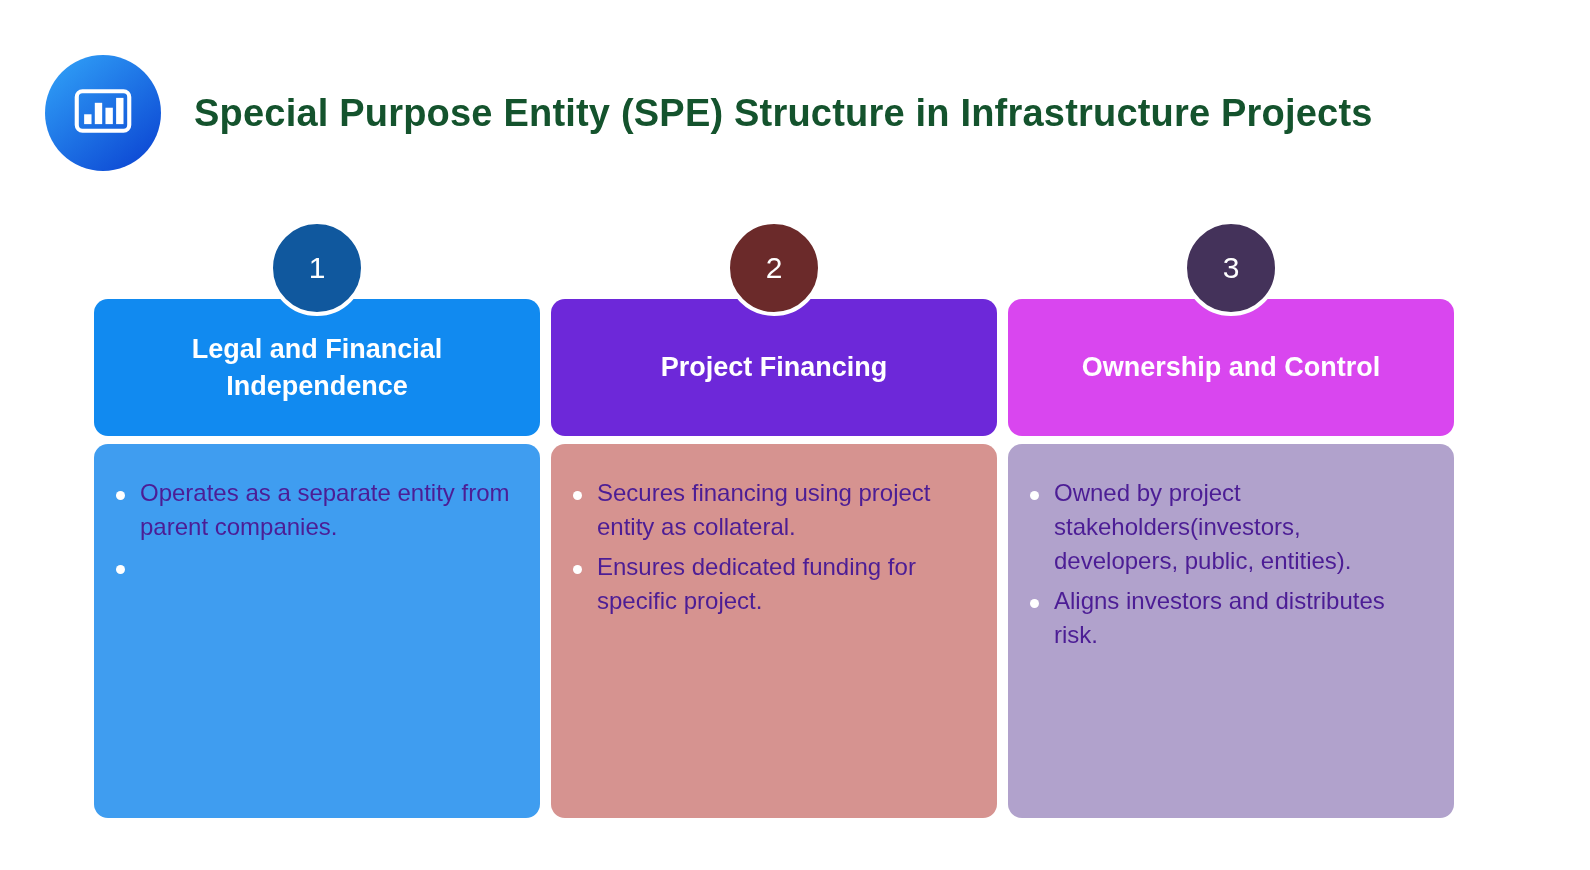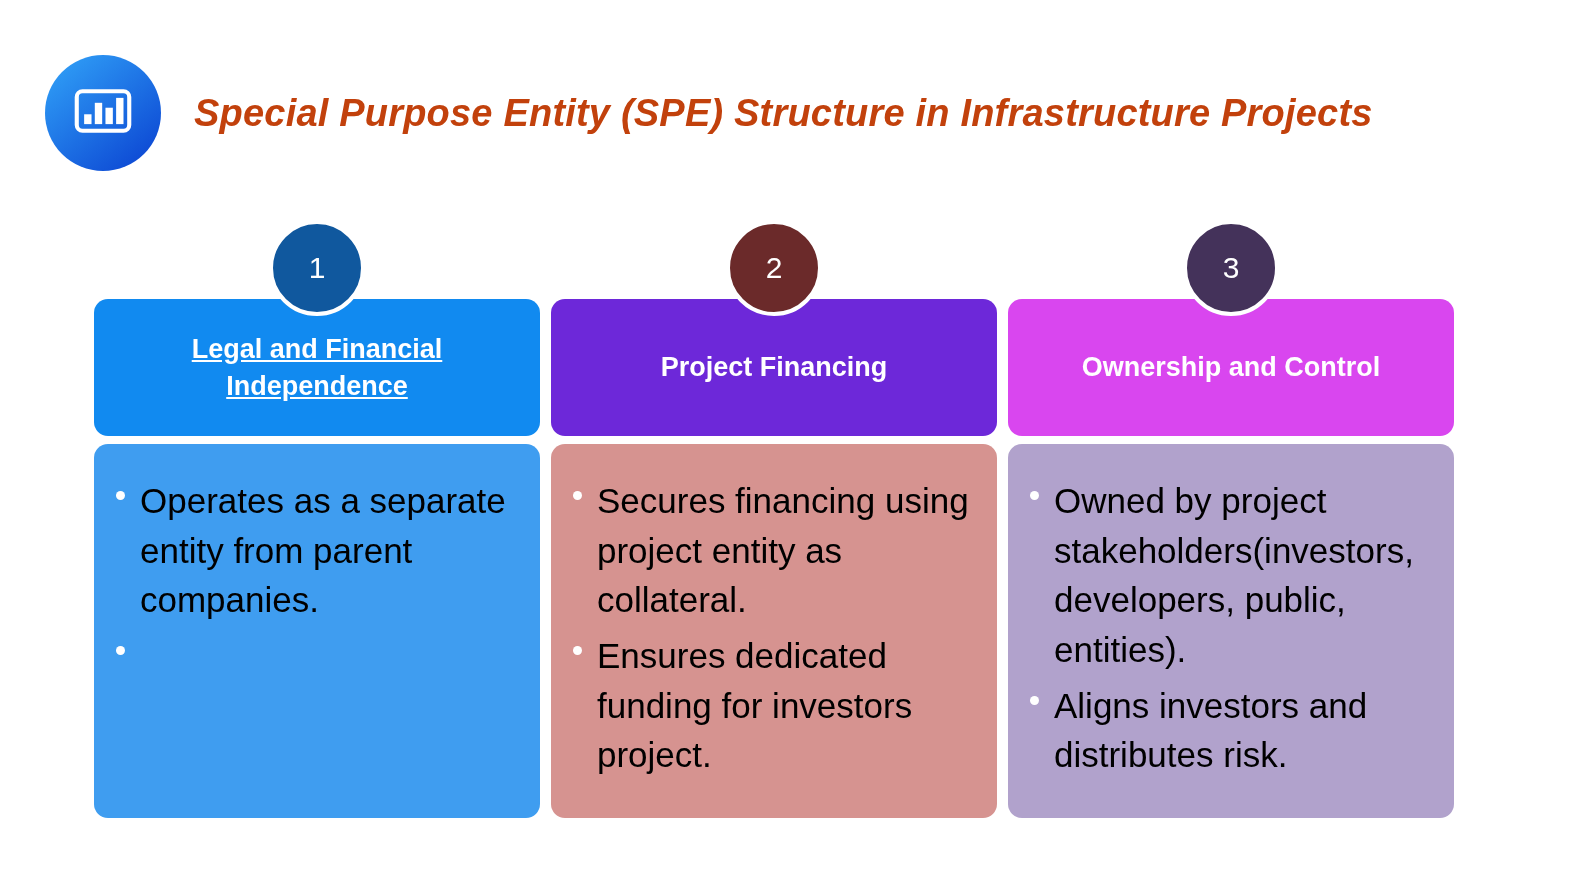--- a/index.html
+++ b/index.html
@@ -78,22 +78,22 @@
     margin-top: 8px;
     height: 374px;
     border-radius: 14px;
     box-sizing: border-box;
     padding: 32px 26px 0 22px;
   }
   .bullet-list { list-style: none; margin: 0; padding: 0; }
   .bullet-item {
     display: flex;
     align-items: flex-start;
-    color: #000000;
-    font-size: 35px;
+    color: #4c1d95;
+    font-size: 24px;
     line-height: 1.42;
     margin-bottom: 6px;
   }
   .bullet-dot {
     flex: 0 0 auto;
     width: 9px; height: 9px;
     border-radius: 50%;
     background: #ffffff;
     margin: 15px 15px 0 0;
   }
@@ -106,30 +106,30 @@
     <span>
       <svg viewBox="0 0 100 100" aria-hidden="true">
         <rect x="18" y="26" width="64" height="48" rx="7" fill="none" stroke="#ffffff" stroke-width="5"></rect>
         <rect x="27" y="54" width="9" height="12" fill="#ffffff"></rect>
         <rect x="40" y="40" width="9" height="26" fill="#ffffff"></rect>
         <rect x="53" y="46" width="9" height="20" fill="#ffffff"></rect>
         <rect x="66" y="34" width="9" height="32" fill="#ffffff"></rect>
       </svg>
     </span>
   </div>
-  <div class="page-title" style="color: #c2410c; font-style: italic;">Special Purpose Entity (SPE) Structure in Infrastructure Projects</div>
+  <div class="page-title" style="color: #14532d;">Special Purpose Entity (SPE) Structure in Infrastructure Projects</div>
 </div>
 
 <div class="columns">
 
   <div class="column">
     <div class="step-circle" style="background: rgb(16, 88, 158);">
       <span>1</span>
     </div>
-    <div class="col-header" style="background: rgb(17, 138, 240); text-decoration: underline;">
+    <div class="col-header" style="background: rgb(17, 138, 240);">
       <span>Legal and Financial Independence</span>
     </div>
     <div class="col-body" style="background: rgb(63, 157, 240);">
       <ul class="bullet-list">
         <li class="bullet-item">
           <span class="bullet-dot"></span>
           <span>Operates as a separate entity from parent companies.</span>
         </li>
         <li class="bullet-item">
           <span class="bullet-dot"></span>
@@ -146,21 +146,21 @@
       <span>Project Financing</span>
     </div>
     <div class="col-body" style="background: rgb(214, 147, 144);">
       <ul class="bullet-list">
         <li class="bullet-item">
           <span class="bullet-dot"></span>
           <span>Secures financing using project entity as collateral.</span>
         </li>
         <li class="bullet-item">
           <span class="bullet-dot"></span>
-          <span>Ensures dedicated funding for investors project.</span>
+          <span>Ensures dedicated funding for specific project.</span>
         </li>
       </ul>
     </div>
   </div>
 
   <div class="column">
     <div class="step-circle" style="background: rgb(68, 50, 90);">
       <span>3</span>
     </div>
     <div class="col-header" style="background: #d946ef;">

